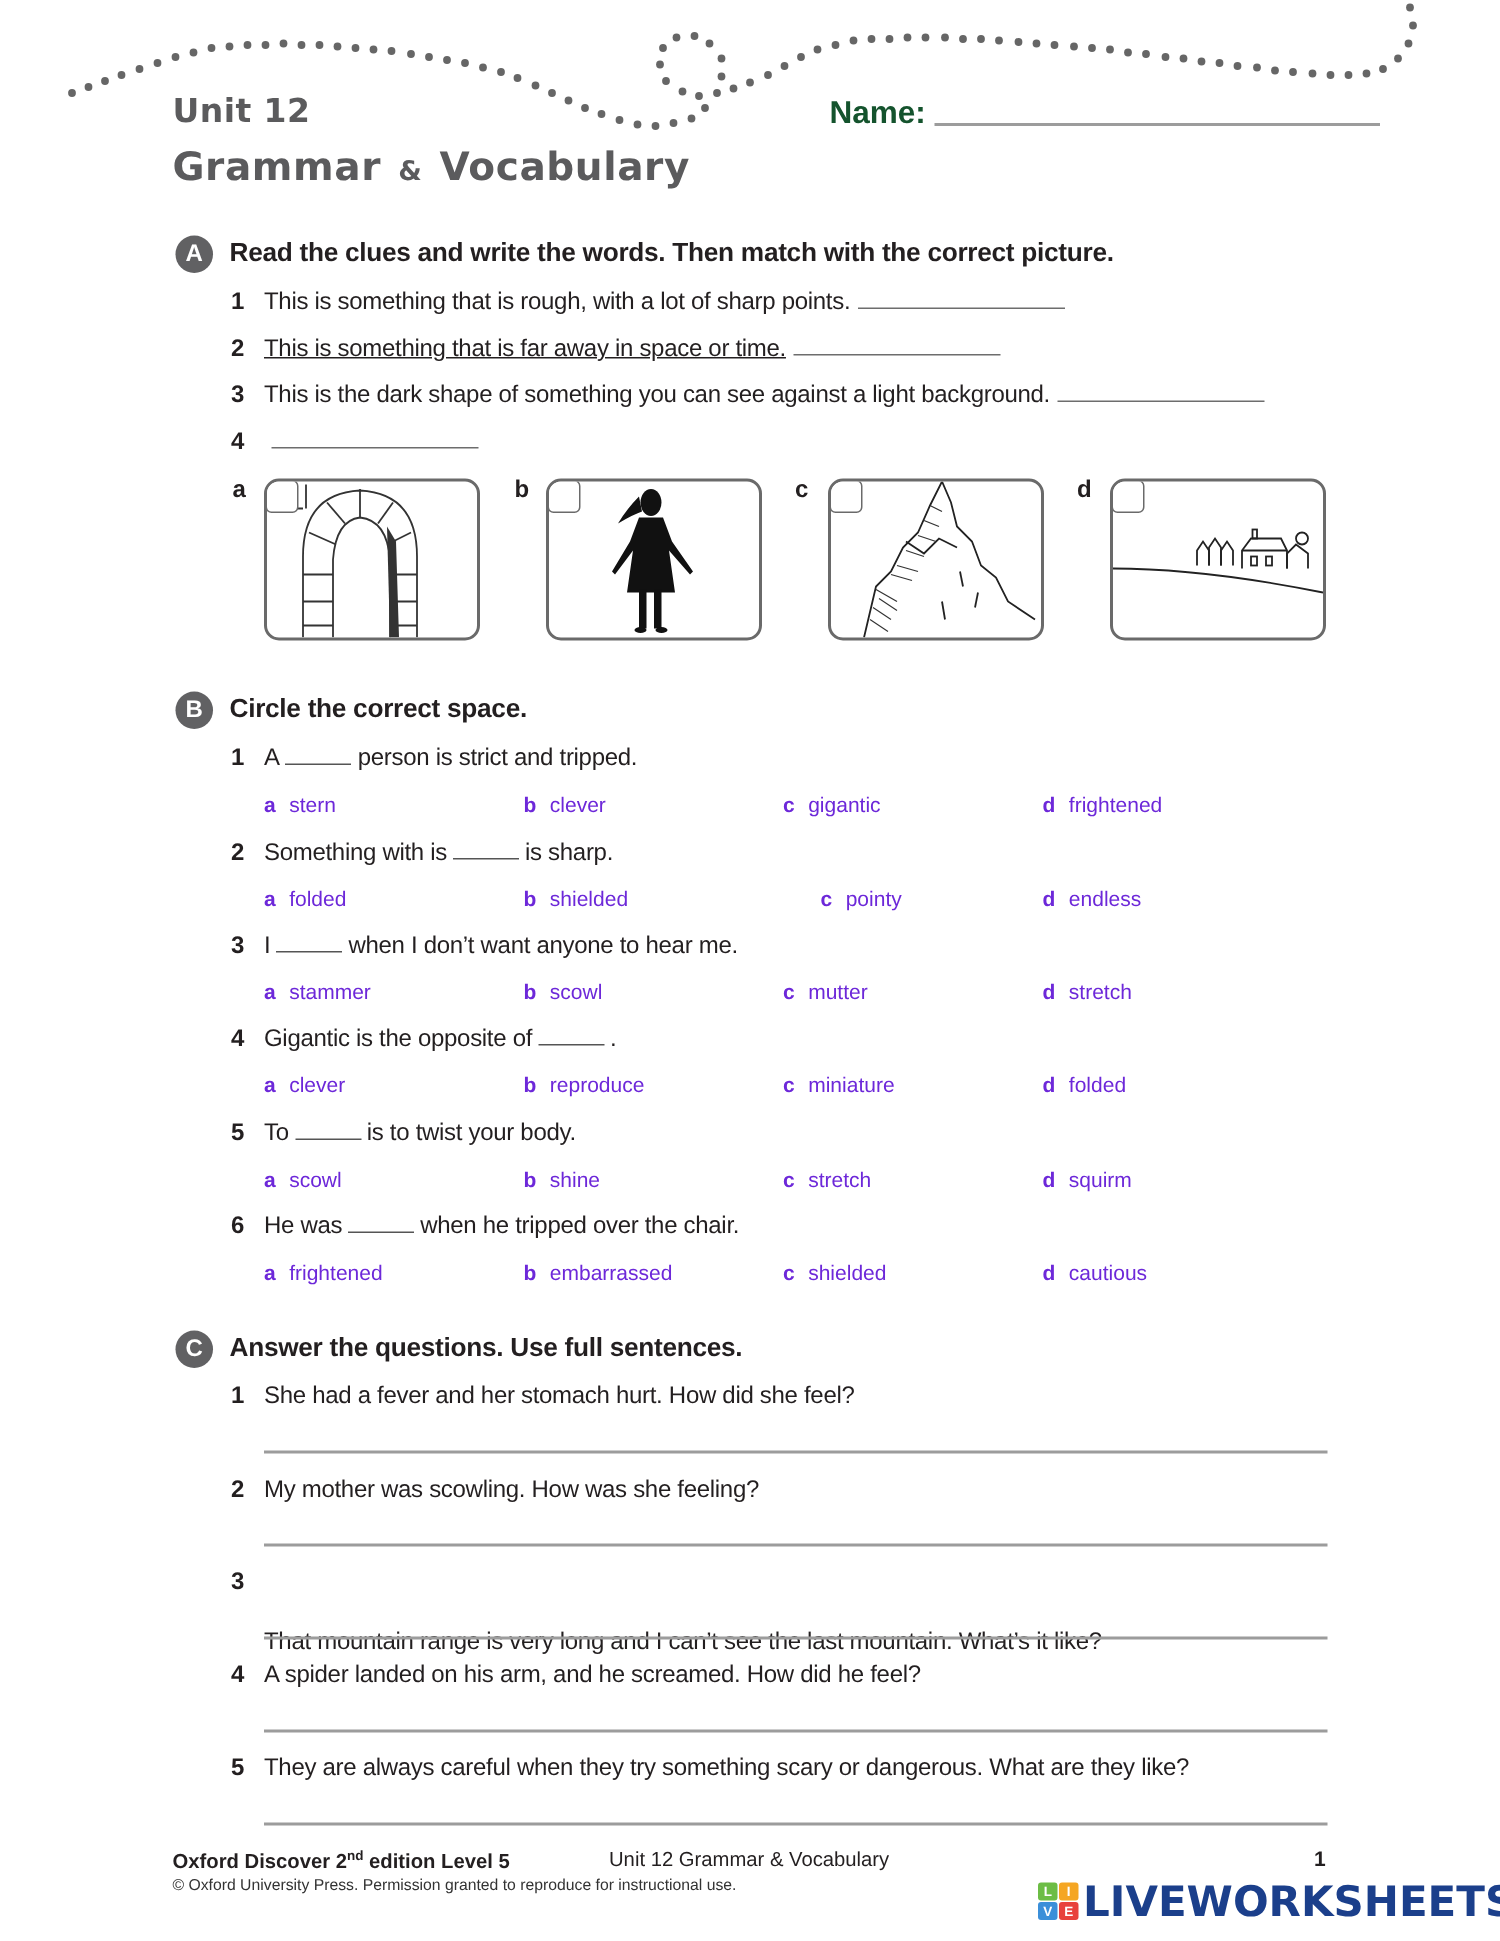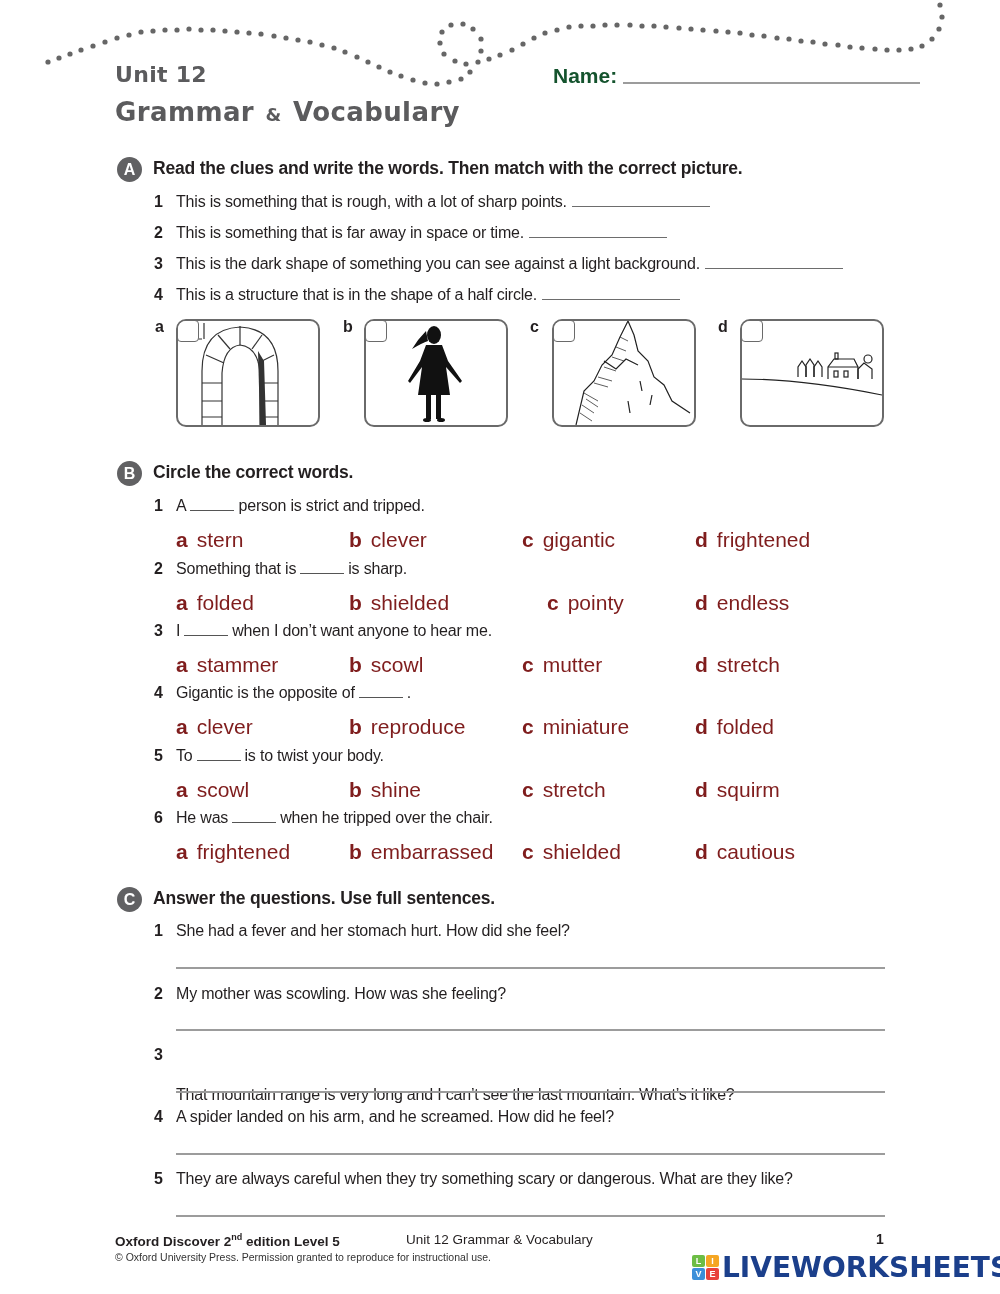--- a/index.html
+++ b/index.html
@@ -21,21 +21,21 @@
   .q-num { position: absolute; font-size: 16px; font-weight: bold; color: #231f20; }
   .q-text { position: absolute; font-size: 16px; color: #231f20; letter-spacing: -0.2px; white-space: nowrap; }
   .blank-line { display: inline-block; vertical-align: baseline; height: 1px; border-bottom: 1.5px solid #6d6d6d; margin-left: 5px; cursor: text; }
   .gap { display: inline-block; width: 44px; border-bottom: 1.5px solid #555; margin: 0 4px; height: 1px; }
 
   .pic-letter { position: absolute; font-size: 16px; font-weight: bold; color: #231f20; }
   .pic-box { position: absolute; width: 144px; height: 108px; border: 2.5px solid #6a6a6a; border-radius: 10px; overflow: hidden; background: #fff; }
   .pic-check { position: absolute; left: -1px; top: -1px; width: 22px; height: 22px; border: 1.5px solid #6a6a6a; border-radius: 4px; background: #fff; z-index: 2; cursor: pointer; }
   .pic-box svg { position: absolute; left: 0; top: 0; }
 
-  .opt { position: absolute; font-size: 21px; color: #7f1d1d; white-space: nowrap; cursor: pointer; text-align: center; }
+  .opt { position: absolute; font-size: 14px; color: #6d28d9; white-space: nowrap; cursor: pointer; text-align: center; }
   .opt .ol { font-weight: bold; margin-right: 9px; }
 
   .ans-line { position: absolute; left: 176px; width: 709px; height: 2px; background: #9c9c9c; cursor: text; }
 
   .footer-brand { position: absolute; left: 115px; top: 1232px; font-size: 13.5px; font-weight: bold; color: #231f20; white-space: nowrap; }
   .footer-brand sup { font-size: 9px; }
   .footer-unit { position: absolute; left: 406px; top: 1232px; font-size: 13.5px; color: #231f20; white-space: nowrap; }
   .footer-copy { position: absolute; left: 115px; top: 1251px; font-size: 10.5px; color: #333; white-space: nowrap; }
   .page-num { position: absolute; left: 876px; top: 1231px; font-size: 14px; font-weight: bold; color: #231f20; }
 
@@ -145,27 +145,27 @@
 <div class="name-label">Name:</div>
 <div class="name-line"></div>
 
 <div class="sec-badge" style="left:117px;top:157px;">A</div>
 <div class="sec-title" style="left:153px;top:158px;">Read the clues and write the words. Then match with the correct picture.</div>
 
 <div class="q-num" style="left:154px;top:193px;">1</div>
 <div class="q-text" style="left:176px;top:193px;"><span>This is something that is rough, with a lot of sharp points.</span><span class="blank-line" style="width:138px;"></span></div>
 
 <div class="q-num" style="left:154px;top:224px;">2</div>
-<div class="q-text" style="left:176px;top:224px;"><span>This is something that is far away in space or time.</span><span class="blank-line" style="width:138px;"></span></div>
+<div class="q-text" style="left:176px;top:224px;text-decoration:underline;"><span>This is something that is far away in space or time.</span><span class="blank-line" style="width:138px;"></span></div>
 
 <div class="q-num" style="left:154px;top:255px;">3</div>
 <div class="q-text" style="left:176px;top:255px;"><span>This is the dark shape of something you can see against a light background.</span><span class="blank-line" style="width:138px;"></span></div>
 
 <div class="q-num" style="left:154px;top:286px;">4</div>
-<div class="q-text" style="left:176px;top:286px;"><span>This is a structure that is in the shape of a half circle.</span><span class="blank-line" style="width:138px;"></span></div>
+<div class="q-text" style="left:176px;top:286px;"><span class="blank-line" style="width:138px;"></span></div>
 
 <div class="pic-letter" style="left:155px;top:318px;">a</div>
 <div class="pic-box" style="left:176px;top:319px;">
   <div class="pic-check"></div>
   <svg width="140" height="104" viewBox="0 0 140 104">
     <g fill="none" stroke="#333" stroke-width="1.2">
       <path d="M24 104 L24 50 Q24 8 62 6 Q100 8 100 50 L100 104"></path>
       <path d="M44 104 L44 52 Q46 26 62 24 Q80 26 82 52 L82 104"></path>
       <line x1="24" y1="62" x2="44" y2="62"></line>
         <line x1="24" y1="80" x2="44" y2="80"></line>
@@ -241,31 +241,31 @@
       <rect x="93" y="32" width="3" height="6"></rect>
       <rect x="92" y="50" width="4" height="6"></rect>
         <rect x="102" y="50" width="4" height="6"></rect>
       <path d="M116 58 L116 48 L122 42 L130 48 L130 58"></path>
       <circle cx="126" cy="38" r="4"></circle>
     </g>
   </svg>
 </div>
 
 <div class="sec-badge" style="left:117px;top:461px;">B</div>
-<div class="sec-title" style="left:153px;top:462px;">Circle the correct words.</div>
+<div class="sec-title" style="left:153px;top:462px;">Circle the correct space.</div>
 
 <div class="q-num" style="left:154px;top:497px;">1</div>
 <div class="q-text" style="left:176px;top:497px;"><span>A</span><span class="gap"></span><span>person is strict and tripped.</span></div>
 <div class="opt" style="left:176px;top:528px;"><span class="ol">a</span><span>stern</span></div>
 <div class="opt" style="left:349px;top:528px;"><span class="ol">b</span><span>clever</span></div>
 <div class="opt" style="left:522px;top:528px;"><span class="ol">c</span><span>gigantic</span></div>
 <div class="opt" style="left:695px;top:528px;"><span class="ol">d</span><span>frightened</span></div>
 
 <div class="q-num" style="left:154px;top:560px;">2</div>
-<div class="q-text" style="left:176px;top:560px;"><span>Something that is</span><span class="gap"></span><span>is sharp.</span></div>
+<div class="q-text" style="left:176px;top:560px;"><span>Something with is</span><span class="gap"></span><span>is sharp.</span></div>
 <div class="opt" style="left:176px;top:591px;"><span class="ol">a</span><span>folded</span></div>
 <div class="opt" style="left:349px;top:591px;"><span class="ol">b</span><span>shielded</span></div>
 <div class="opt" style="left:522px;top:591px;margin-left:25px;"><span class="ol">c</span><span>pointy</span></div>
 <div class="opt" style="left:695px;top:591px;"><span class="ol">d</span><span>endless</span></div>
 
 <div class="q-num" style="left:154px;top:622px;">3</div>
 <div class="q-text" style="left:176px;top:622px;"><span>I</span><span class="gap"></span><span>when I don’t want anyone to hear me.</span></div>
 <div class="opt" style="left:176px;top:653px;"><span class="ol">a</span><span>stammer</span></div>
 <div class="opt" style="left:349px;top:653px;"><span class="ol">b</span><span>scowl</span></div>
 <div class="opt" style="left:522px;top:653px;"><span class="ol">c</span><span>mutter</span></div>

